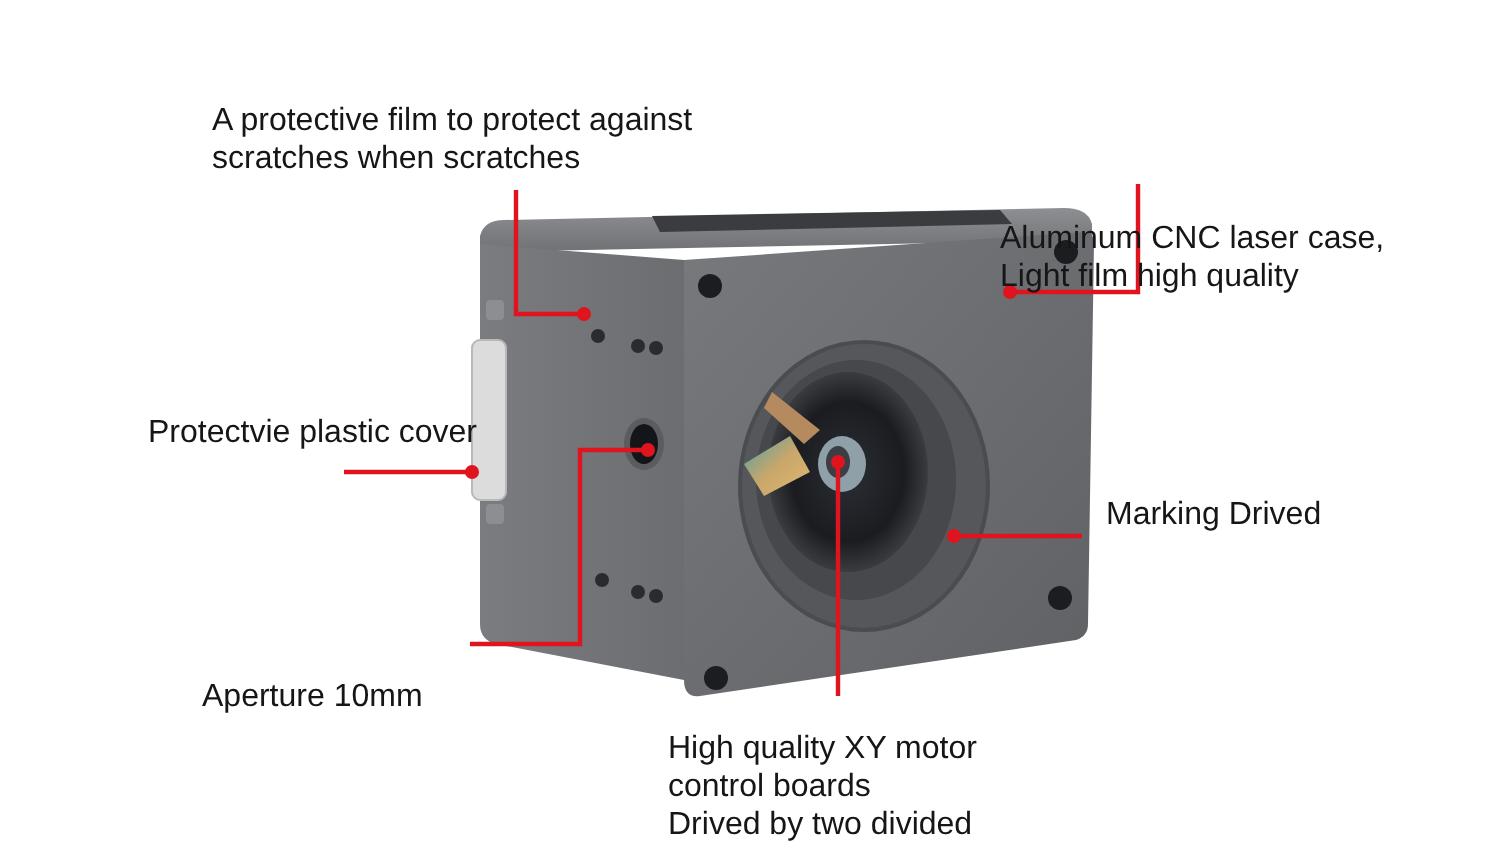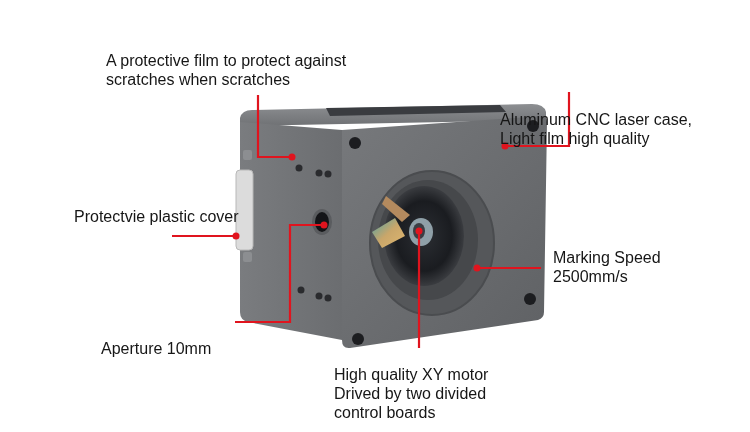--- a/index.html
+++ b/index.html
@@ -106,27 +106,26 @@
   <div class="label" style="left:500px; top:66px;margin-top:44px;">
     <div>Aluminum CNC laser case,</div>
     <div>Light film high quality</div>
   </div>
 
   <div class="label" style="left:30px; top:207px;margin-left:44px;">
     <div>Protectvie plastic cover</div>
   </div>
 
   <div class="label" style="left:553px; top:248px;">
-    <div>Marking Speed</div>
-    <div>2500mm/s</div>
+    <div>Marking Drived</div>
   </div>
 
   <div class="label" style="left:101px; top:312px;margin-top:27px;">
     <div>Aperture 10mm</div>
   </div>
 
   <div class="label" style="left:334px; top:365px;">
     <div>High quality XY motor</div>
+    <div>control boards</div>
     <div>Drived by two divided</div>
-    <div>control boards</div>
   </div>
 
 </div>
 
 </body></html>

